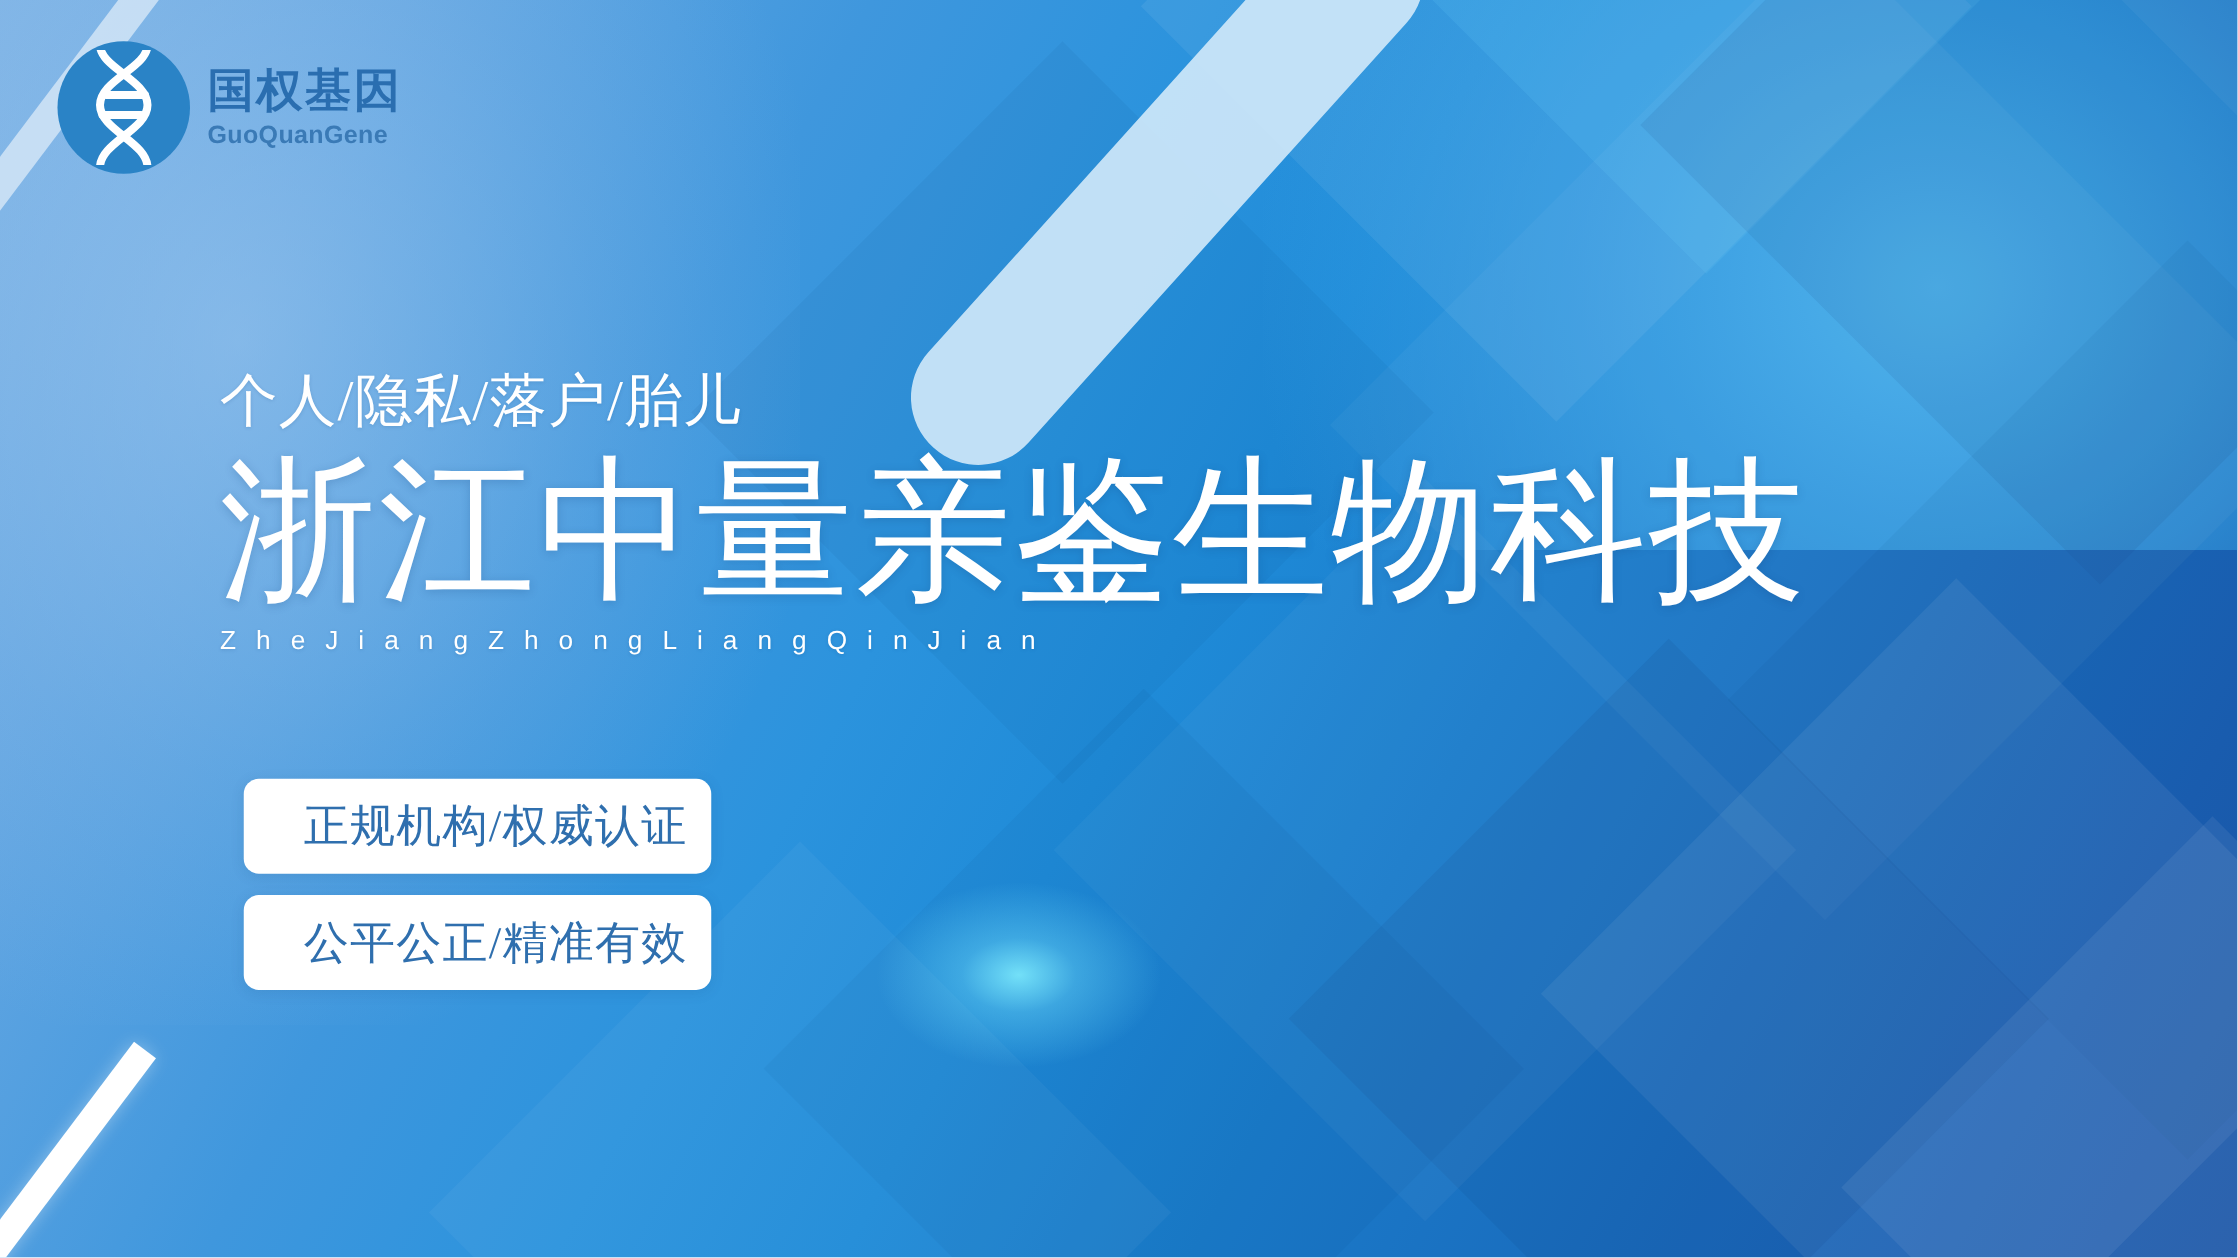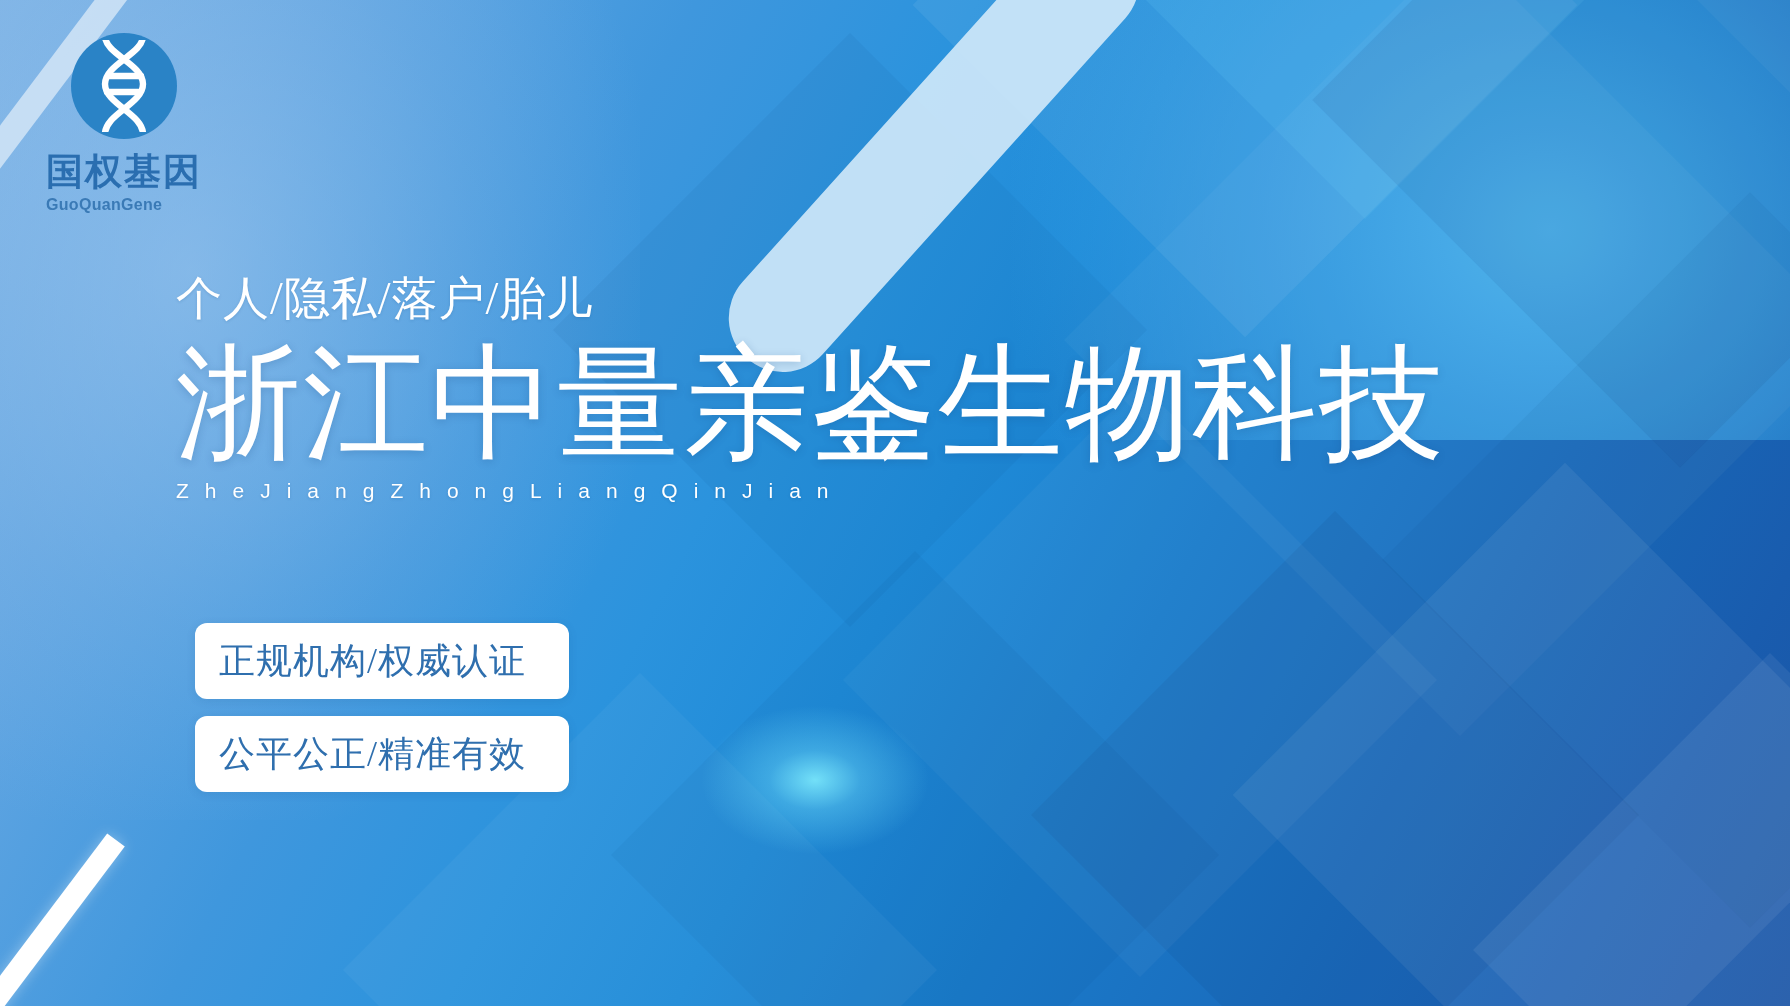--- a/index.html
+++ b/index.html
@@ -126,21 +126,20 @@
 
   
   .logo {
     position: absolute;
     left: 46px;
     top: 33px;
     display: flex;
     align-items: center;
     gap: 14px;
     z-index: 6;
-    flex-direction: column;
   }
   .logo-mark {
     width: 106px;
     height: 106px;
     border-radius: 50%;
     background: #2a83c6;
     display: flex;
     align-items: center;
     justify-content: center;
     flex: none;
@@ -155,33 +154,33 @@
   .logo-cn {
     font-family: "Liberation Sans", sans-serif;
     font-size: 37px;
     font-weight: bold;
     letter-spacing: 2px;
     color: #2a6eb0;
     white-space: nowrap;
   }
   .logo-en {
     font-family: "Liberation Sans", sans-serif;
-    font-size: 16px;
+    font-size: 20px;
     font-weight: bold;
     letter-spacing: 0.3px;
     color: #3a7ab6;
     margin-top: 7px;
     white-space: nowrap;
   }
 
   
   .copy {
     position: absolute;
     left: 176px;
-    top: 276px;
+    top: 298px;
     z-index: 5;
   }
   .eyebrow {
     font-family: "Liberation Serif", "DejaVu Serif", serif;
     font-size: 46px;
     color: #ffffff;
     letter-spacing: 1px;
     line-height: 1;
     white-space: nowrap;
     text-shadow: 0 1px 3px rgba(20,70,130,0.18);
@@ -218,21 +217,21 @@
     z-index: 5;
   }
   .badge {
     width: 374px;
     height: 76px;
     border-radius: 12px;
     background: #ffffff;
     display: flex;
     align-items: center;
     box-sizing: border-box;
-    padding-left: 24px;
+    padding-left: 48px;
     box-shadow: 0 2px 10px rgba(18,66,124,0.12);
   }
   .badge-label {
     font-family: "Liberation Serif", "DejaVu Serif", serif;
     font-size: 36px;
     color: #2f6fae;
     letter-spacing: 1px;
     white-space: nowrap;
   }
 </style>

